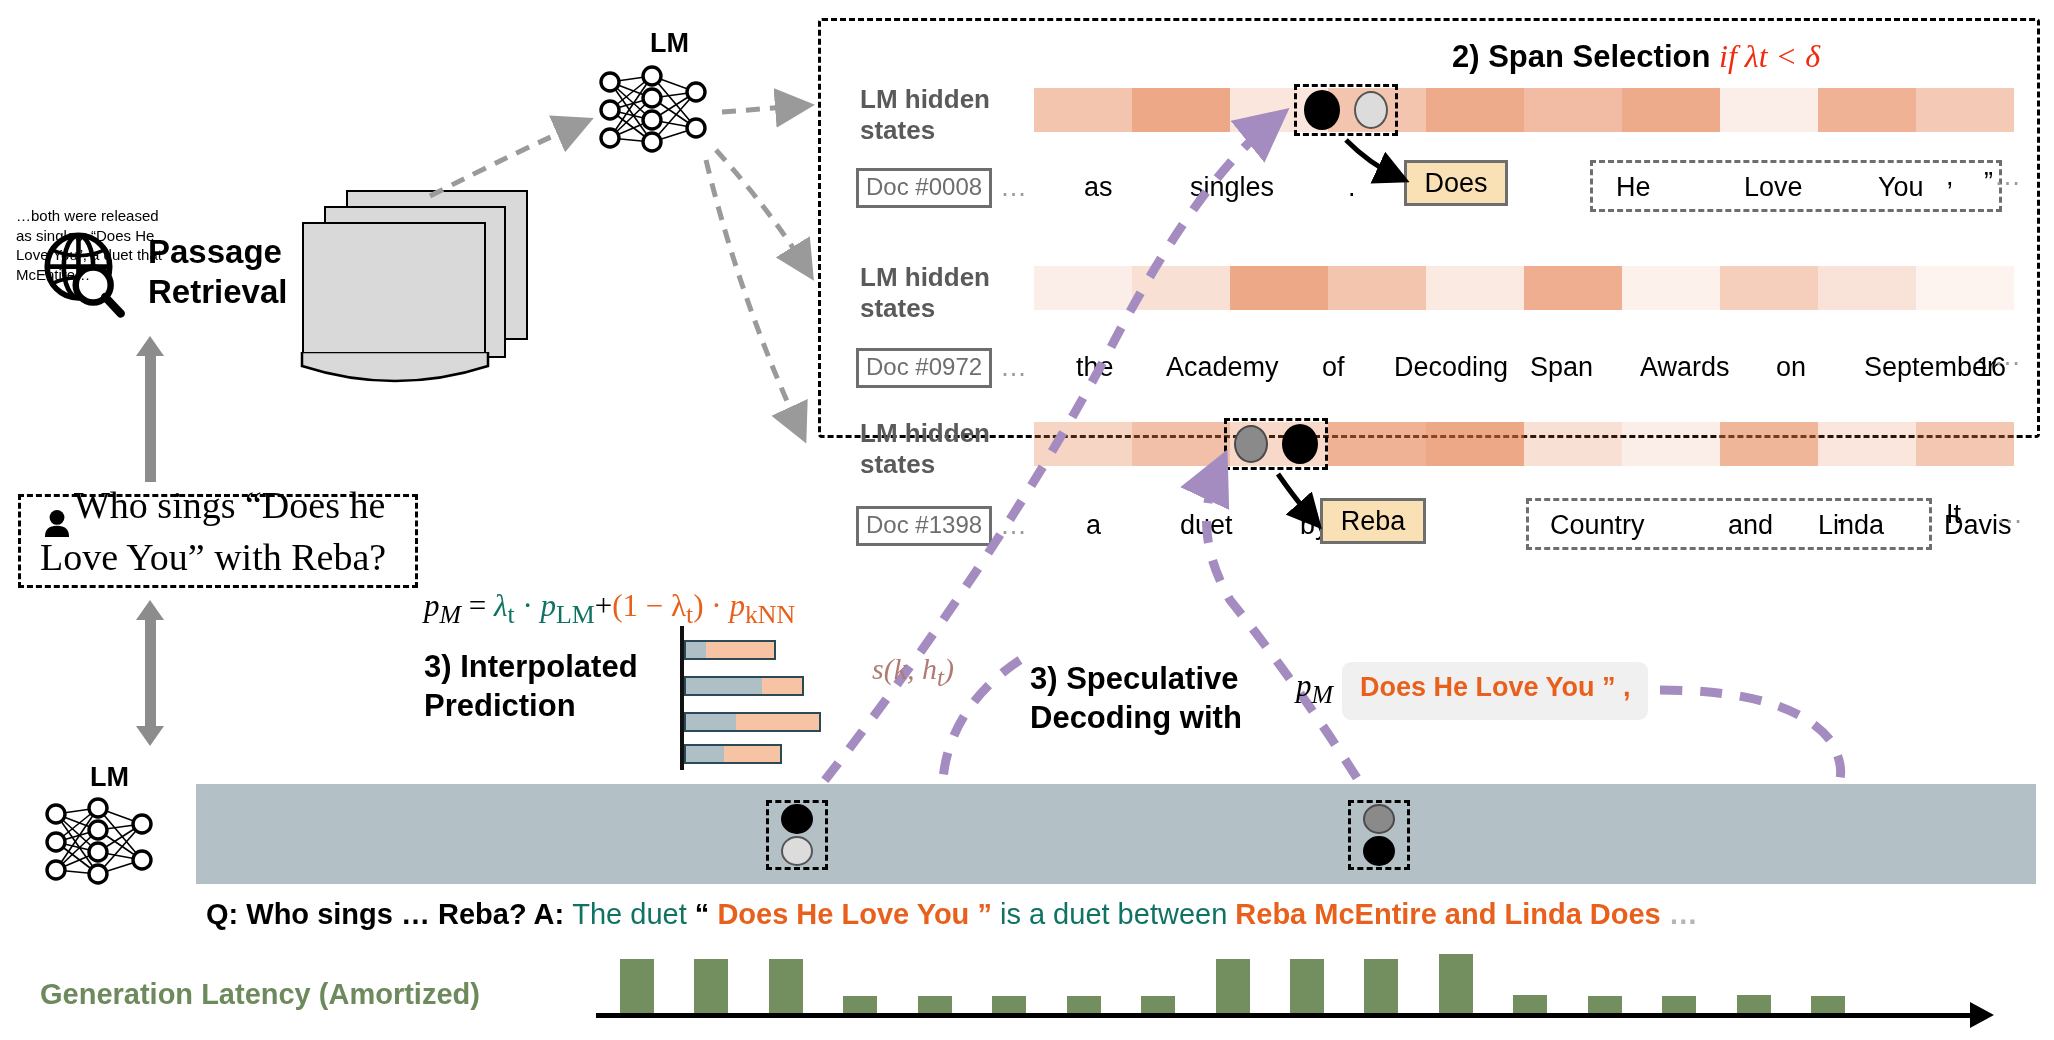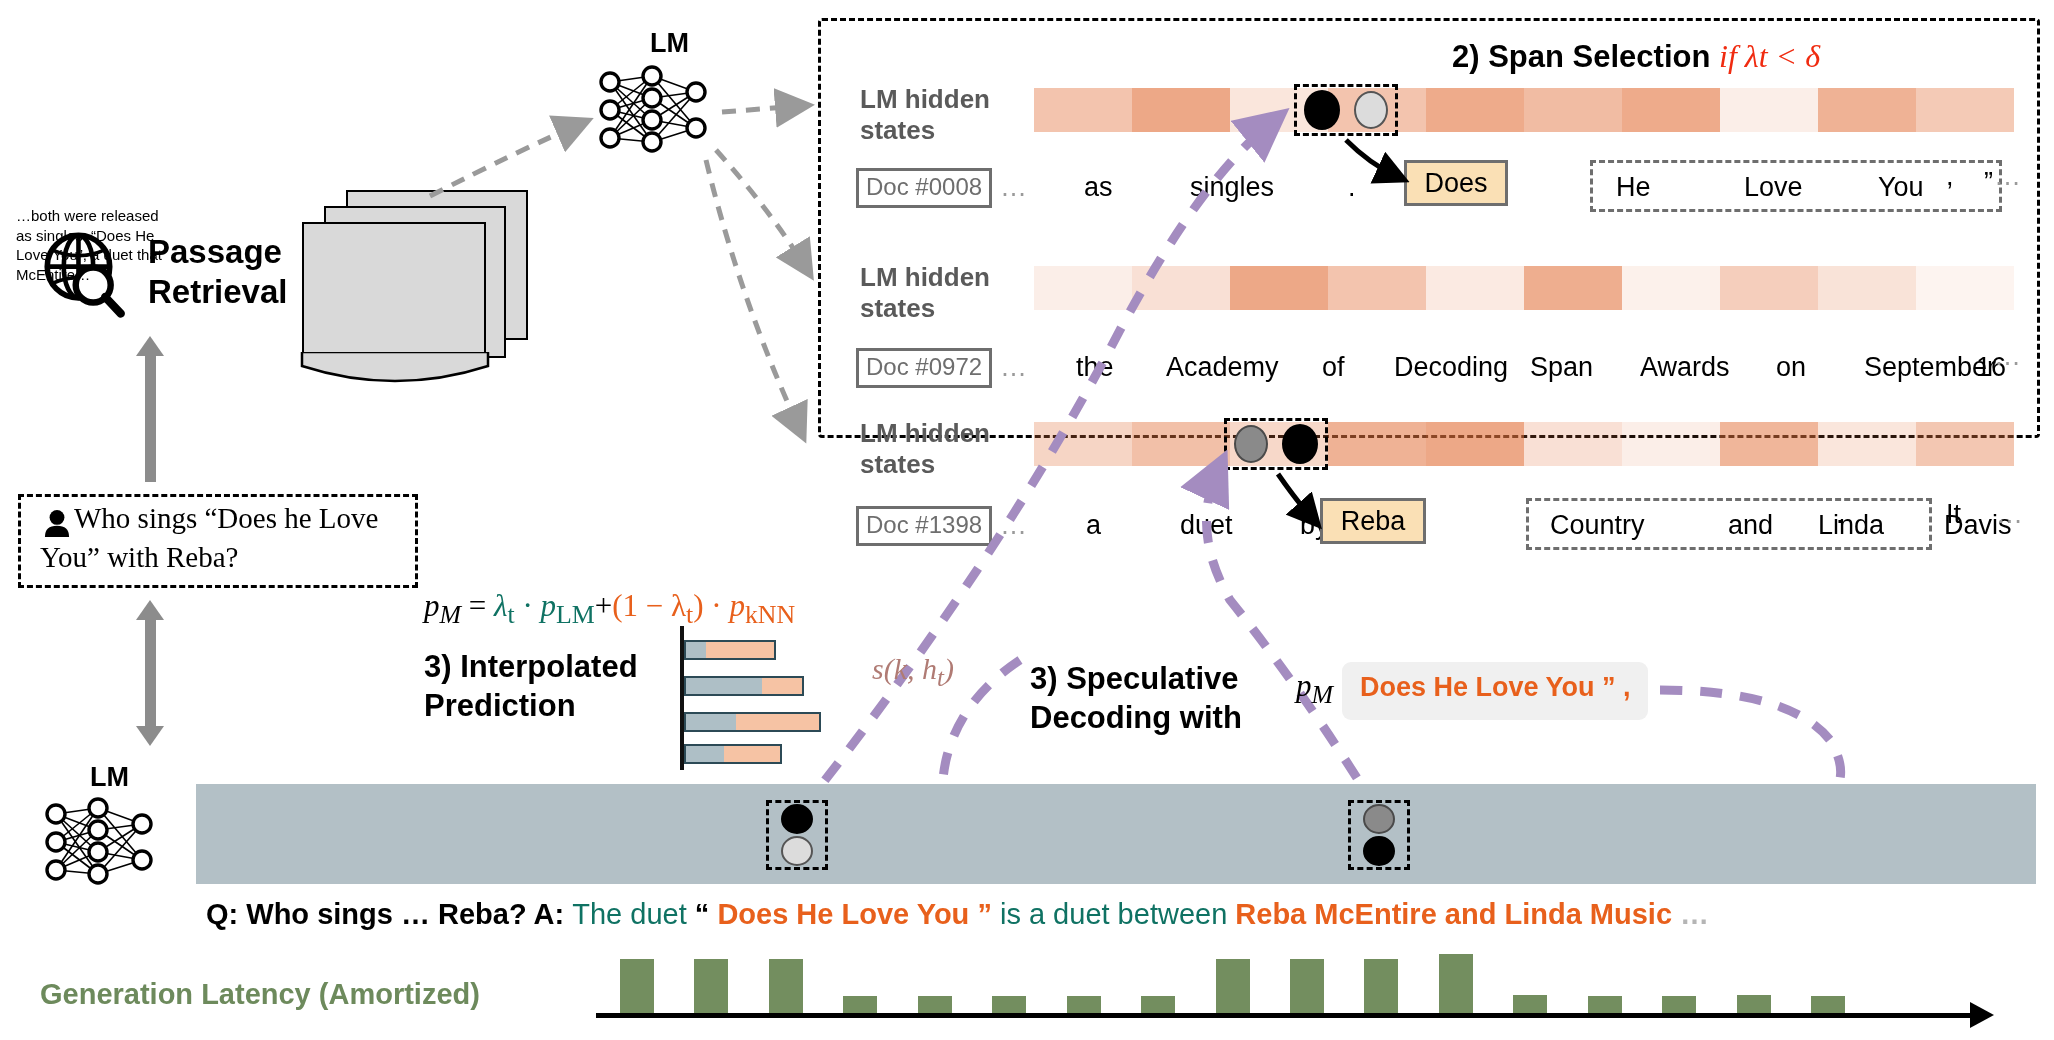--- a/index.html
+++ b/index.html
@@ -38,23 +38,23 @@
     font-size:15px; line-height:1.30; color:#000;
     font-family:"Liberation Sans", sans-serif;
   }
 
   
   #question-box {
     left:18px; top:494px; width:400px; height:94px;
     border:3.5px dashed #000; background:#fff;
   }
   #question-text {
-    left:40px; top:499px; width:370px;
+    left:40px; top:480px; width:370px;
     font-family:"Liberation Serif", serif;
-    font-size:29px; line-height:1.36; color:#000;
+    font-size:38px; line-height:1.36; color:#000;
   }
   #person-icon { left:44px; top:509px; width:26px; height:28px; }
 
   
   #lm-bottom-net { left:38px; top:794px; width:120px; height:96px; }
   #lm-bottom-label { left:90px; top:762px; font-size:27px; font-weight:bold; }
 
   
   #lm-top-net { left:592px; top:62px; width:120px; height:96px; }
   #lm-top-label { left:650px; top:28px; font-size:27px; font-weight:bold; }
@@ -470,21 +470,21 @@
   <div class="dot dot-black" style="width:32px;height:30px;"></div>
 </div>
 
 <div class="abs" id="answer-line">
   <span class="a-dark">Q: Who sings … Reba? A:</span>
   <span class="a-teal" style="font-weight:normal">The duet</span>
   <span class="a-dark">“</span>
   <span class="a-orange">Does He Love You</span>
   <span class="a-orange">”</span>
   <span class="a-teal" style="font-weight:normal">is   a  duet between</span>
-  <span class="a-orange">Reba McEntire and Linda Music</span>
+  <span class="a-orange">Reba McEntire and Linda Does</span>
   <span class="a-grey">…</span>
 </div>
 
 <div class="abs" id="latency-label">Generation Latency (Amortized)</div>
 <div class="abs" id="latency-chart">
   <div id="latency-axis"></div>
   <div id="latency-axis-head"></div>
 <div class="lat-bar" style="left: 24px; width: 34px; height: 54px; background: rgb(115, 142, 95);"></div>
     <div class="lat-bar" style="left: 98.4444px; width: 34px; height: 54px; background: rgb(115, 142, 95);"></div>
     <div class="lat-bar" style="left: 172.889px; width: 34px; height: 54px; background: rgb(115, 142, 95);"></div>

